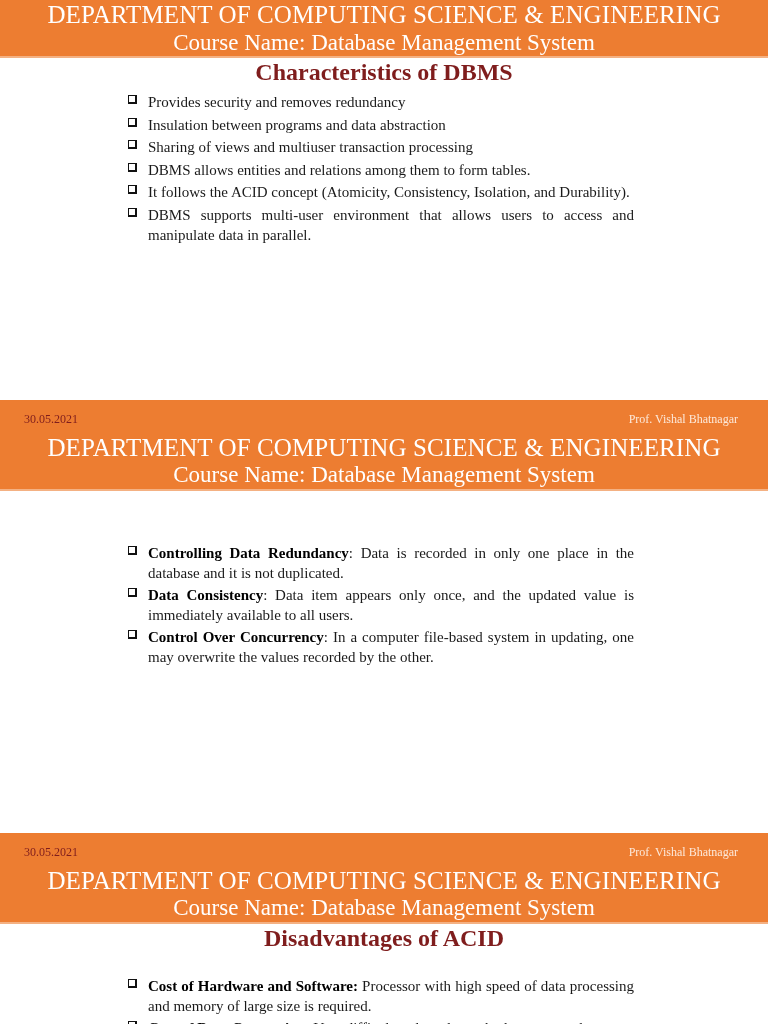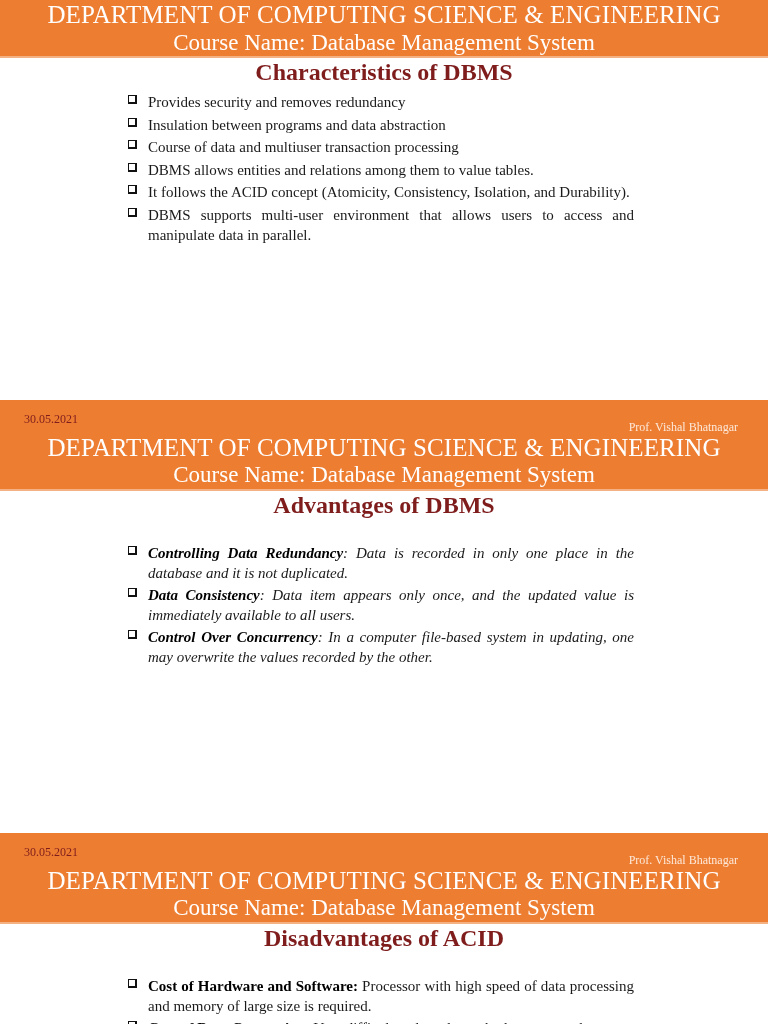--- a/index.html
+++ b/index.html
@@ -8,21 +8,21 @@
     font-family:"Liberation Serif", "DejaVu Serif", serif; color:#111;
     position:relative;
   }
   .slide { position:absolute; left:0; width:768px; }
   .band {
     position:absolute; left:0; width:768px; background:#ED7D31;
     color:#fff; text-align:center;
   }
   .band .strip { position:absolute; left:0; right:0; bottom:0; height:2px; background:#F4B183; }
   .footer-date { position:absolute; left:24px; top:12px; font-size:12px; color:#7f1d1d; }
-  .footer-author { position:absolute; right:30px; top:20px; font-size:12px; color:#fde9da; }
+  .footer-author { position:absolute; right:30px; top:12px; font-size:12px; color:#fde9da; }
   .dept { position:absolute; left:0; right:0; font-size:25px; line-height:28px; letter-spacing:0.1px; }
   .course { position:absolute; left:0; right:0; font-size:23px; line-height:26px; }
   .title {
     position:absolute; left:0; right:0; text-align:center; font-weight:bold;
     font-size:24px; line-height:24px; color:#7f1d1d;
   }
   ul.bullets { position:absolute; left:128px; width:506px; margin:0; padding:0; list-style:none; }
   ul.bullets li {
     position:relative; padding-left:20px; font-size:15px; line-height:20px;
     text-align:justify; margin-bottom:2.5px; color:#1a1a1a;
@@ -42,37 +42,36 @@
     <div class="dept" style="top:1px;">DEPARTMENT OF COMPUTING SCIENCE &amp; ENGINEERING</div>
     <div class="course" style="top:30px;">Course Name: Database Management System</div>
     <div class="strip"></div>
   </div>
   <div class="title" style="top:60px;">Characteristics of DBMS</div>
   <ul class="bullets" style="top:92px;">
     <li><span class="box"></span><span>Provides security and removes redundancy</span></li>
     <li><span class="box"></span></li>
     <li><span class="box"></span><span>Insulation between programs and data abstraction</span></li>
     <li><span class="box"></span></li>
-    <li><span class="box"></span><span>Course of data and multiuser transaction processing</span></li>
-    <li><span class="box"></span><span>DBMS allows entities and relations among them to value tables.</span></li>
+    <li><span class="box"></span><span>Sharing of views and multiuser transaction processing</span></li>
+    <li><span class="box"></span><span>DBMS allows entities and relations among them to form tables.</span></li>
     <li><span class="box"></span><span>It follows the ACID concept (Atomicity, Consistency, Isolation, and Durability).</span></li>
     <li><span class="box"></span><span>DBMS supports multi-user environment that allows users to access and manipulate data in parallel.</span></li>
   </ul>
 </div>
 
 <div class="slide" style="top:400px; height:433px;">
   <div class="band" style="top:0; height:91px;">
     <div class="footer-date">30.05.2021</div>
     <div class="footer-author">Prof. Vishal Bhatnagar</div>
     <div class="dept" style="top:34px;">DEPARTMENT OF COMPUTING SCIENCE &amp; ENGINEERING</div>
     <div class="course" style="top:62px;">Course Name: Database Management System</div>
     <div class="strip"></div>
   </div>
-  <div class="title" style="top:93px;">Advantages of DBMS</div>
-  <ul class="bullets adv" style="top:143px;font-style:italic;">
+  <ul class="bullets adv" style="top:143px;">
     <li><span class="box"></span><b>Controlling Data Redundancy</b><span>: Data is recorded in only one place in the database and it is not duplicated.</span></li>
     <li><span class="box"></span><b>Data Consistency</b><span>: Data item appears only once, and the updated value is immediately available to all users.</span></li>
     <li><span class="box"></span><b>Control Over Concurrency</b><span>: In a computer file-based system in updating, one may overwrite the values recorded by the other.</span></li>
   </ul>
 </div>
 
 <div class="slide" style="top:833px; height:191px; overflow:hidden;">
   <div class="band" style="top:0; height:91px;">
     <div class="footer-date">30.05.2021</div>
     <div class="footer-author">Prof. Vishal Bhatnagar</div>

